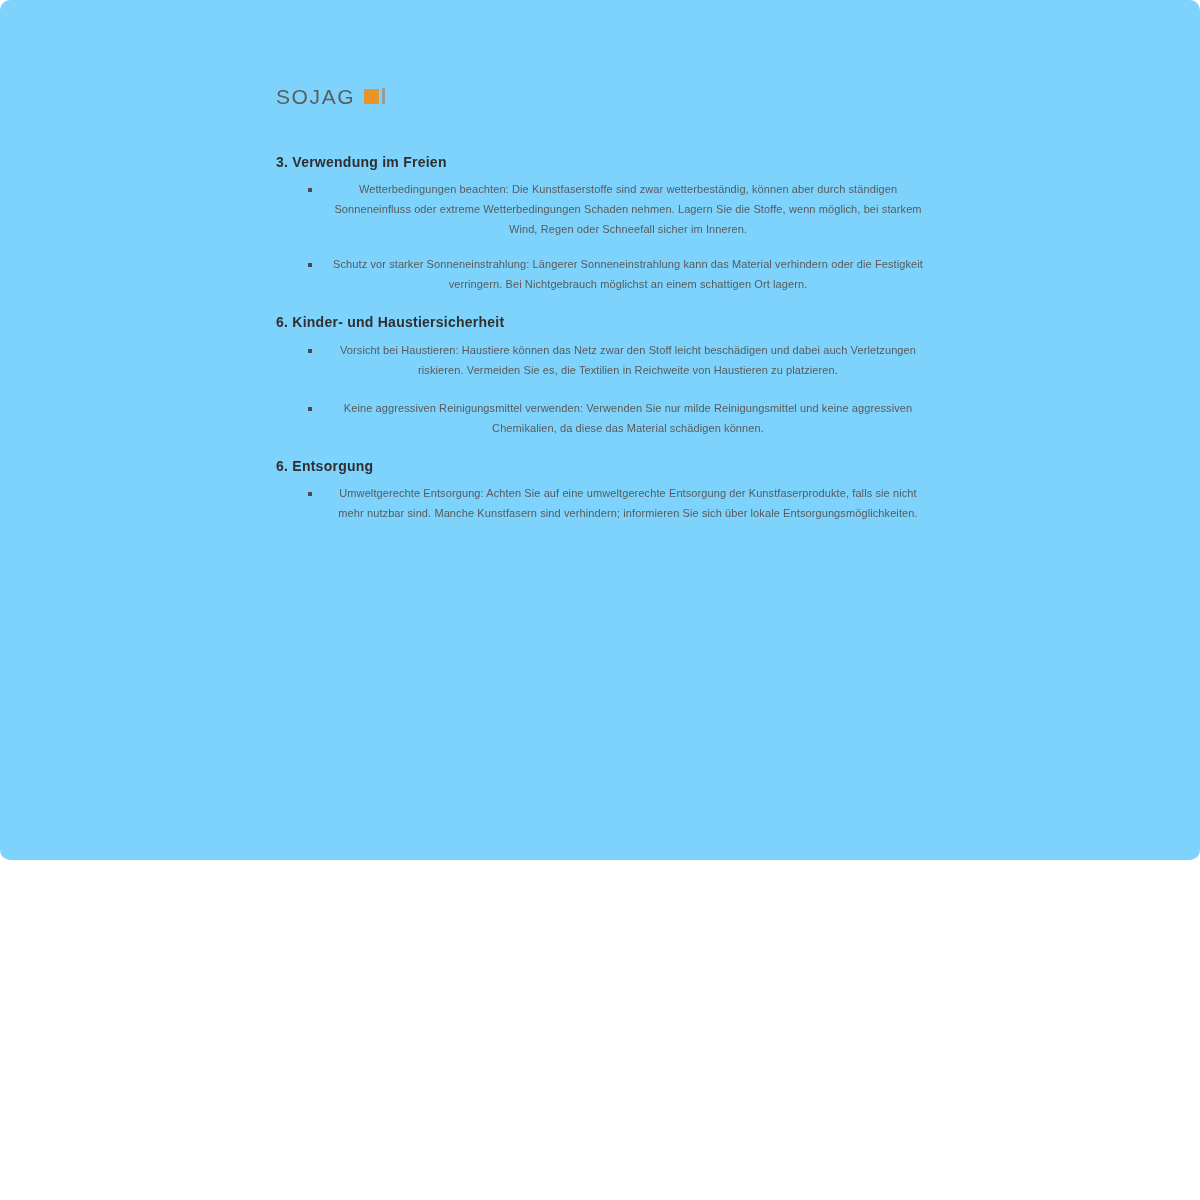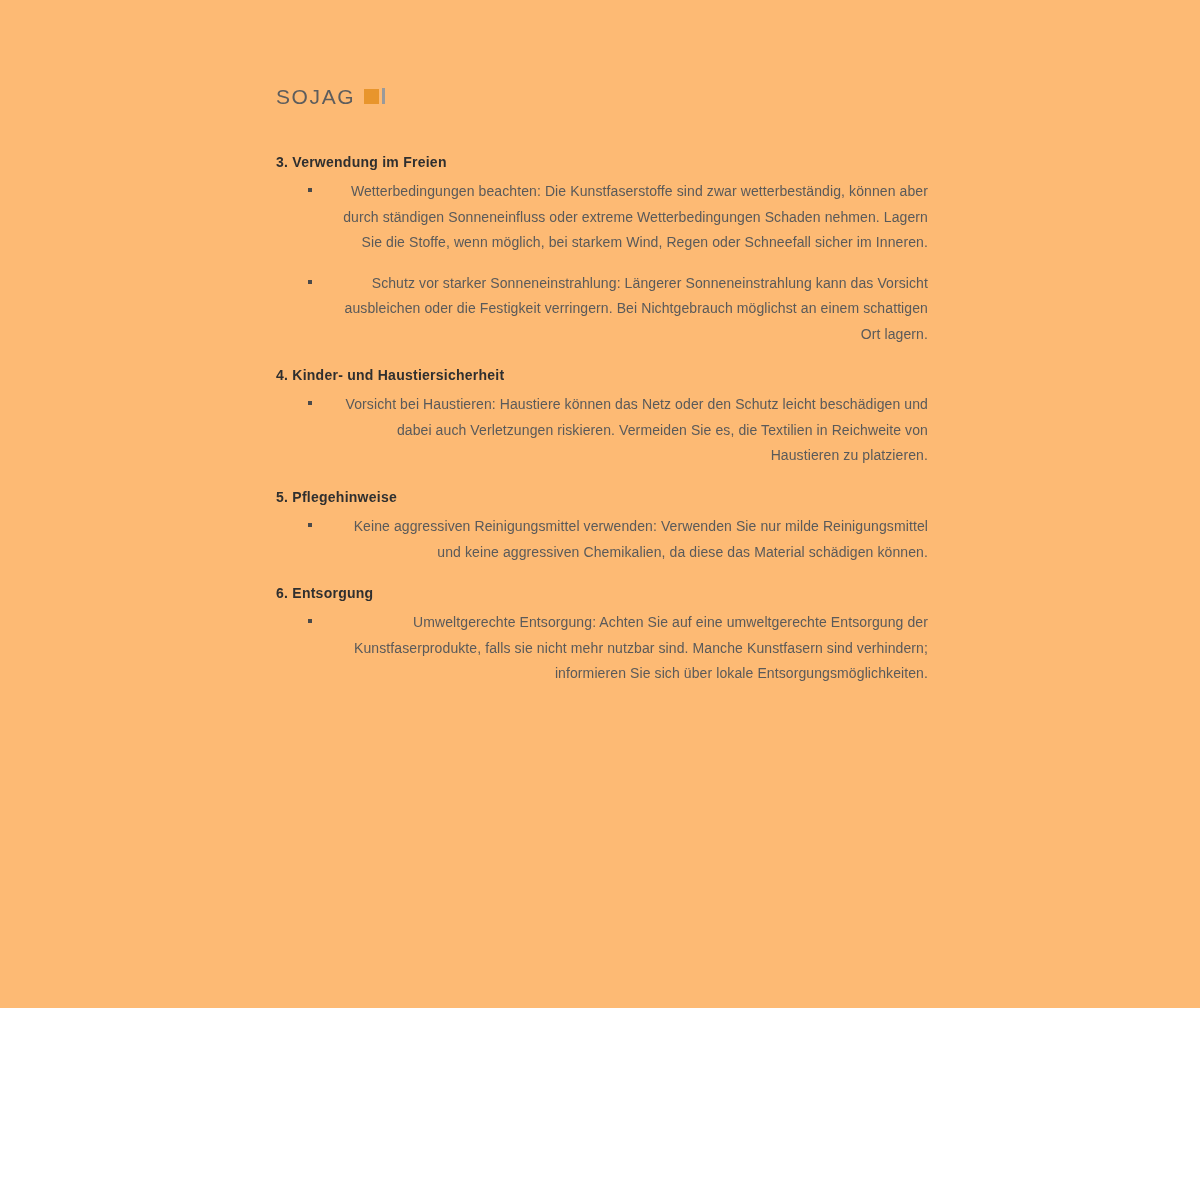--- a/index.html
+++ b/index.html
@@ -11,23 +11,24 @@
     width: 1200px;
     height: 1200px;
     font-family: "Liberation Sans", sans-serif;
     color: #3b3b3b;
     -webkit-font-smoothing: antialiased;
   }
 
   .page {
     position: relative;
     width: 1200px;
-    height: 1008px;
-    background: #fdba74;
+    height: 860px;
+    background: #7dd3fc;
     box-sizing: border-box;
+    border-radius: 10px;
   }
 
   
   .logo-block {
     position: absolute;
     left: 276px;
     top: 84px;
     display: flex;
     align-items: center;
     height: 24px;
@@ -81,25 +82,25 @@
 
   ul.bullets {
     list-style: none;
     margin: 0 0 0 0;
     padding: 0;
   }
   ul.bullets li {
     position: relative;
     padding-left: 52px;
     margin-bottom: 15px;
-    font-size: 14px;
+    font-size: 11px;
     line-height: 1.82;
     color: #5a5a5a;
     letter-spacing: 0.1px;
-    text-align: right;
+    text-align: center;
   }
   ul.bullets li:last-child { margin-bottom: 0; }
   ul.bullets li::before {
     content: "";
     position: absolute;
     left: 32px;
     top: 9px;
     width: 4px;
     height: 4px;
     background: #4a4a4a;
@@ -119,33 +120,32 @@
       <span class="logo-bar"></span>
     </span>
   </div>
 
   <div class="doc-body">
 
     <div class="section">
       <div class="section-heading">3. Verwendung im Freien</div>
       <ul class="bullets">
         <li>Wetterbedingungen beachten: Die Kunstfaserstoffe sind zwar wetterbeständig, können aber durch ständigen Sonneneinfluss oder extreme Wetterbedingungen Schaden nehmen. Lagern Sie die Stoffe, wenn möglich, bei starkem Wind, Regen oder Schneefall sicher im Inneren.</li>
-        <li>Schutz vor starker Sonneneinstrahlung: Längerer Sonneneinstrahlung kann das Vorsicht ausbleichen oder die Festigkeit verringern. Bei Nichtgebrauch möglichst an einem schattigen Ort lagern.</li>
+        <li>Schutz vor starker Sonneneinstrahlung: Längerer Sonneneinstrahlung kann das Material verhindern oder die Festigkeit verringern. Bei Nichtgebrauch möglichst an einem schattigen Ort lagern.</li>
       </ul>
     </div>
 
     <div class="section">
-      <div class="section-heading">4. Kinder- und Haustiersicherheit</div>
+      <div class="section-heading">6. Kinder- und Haustiersicherheit</div>
       <ul class="bullets">
-        <li>Vorsicht bei Haustieren: Haustiere können das Netz oder den Schutz leicht beschädigen und dabei auch Verletzungen riskieren. Vermeiden Sie es, die Textilien in Reichweite von Haustieren zu platzieren.</li>
+        <li>Vorsicht bei Haustieren: Haustiere können das Netz zwar den Stoff leicht beschädigen und dabei auch Verletzungen riskieren. Vermeiden Sie es, die Textilien in Reichweite von Haustieren zu platzieren.</li>
       </ul>
     </div>
 
     <div class="section">
-      <div class="section-heading">5. Pflegehinweise</div>
       <ul class="bullets">
         <li>Keine aggressiven Reinigungsmittel verwenden: Verwenden Sie nur milde Reinigungsmittel und keine aggressiven Chemikalien, da diese das Material schädigen können.</li>
       </ul>
     </div>
 
     <div class="section">
       <div class="section-heading">6. Entsorgung</div>
       <ul class="bullets">
         <li>Umweltgerechte Entsorgung: Achten Sie auf eine umweltgerechte Entsorgung der Kunstfaserprodukte, falls sie nicht mehr nutzbar sind. Manche Kunstfasern sind verhindern; informieren Sie sich über lokale Entsorgungsmöglichkeiten.</li>
       </ul>

